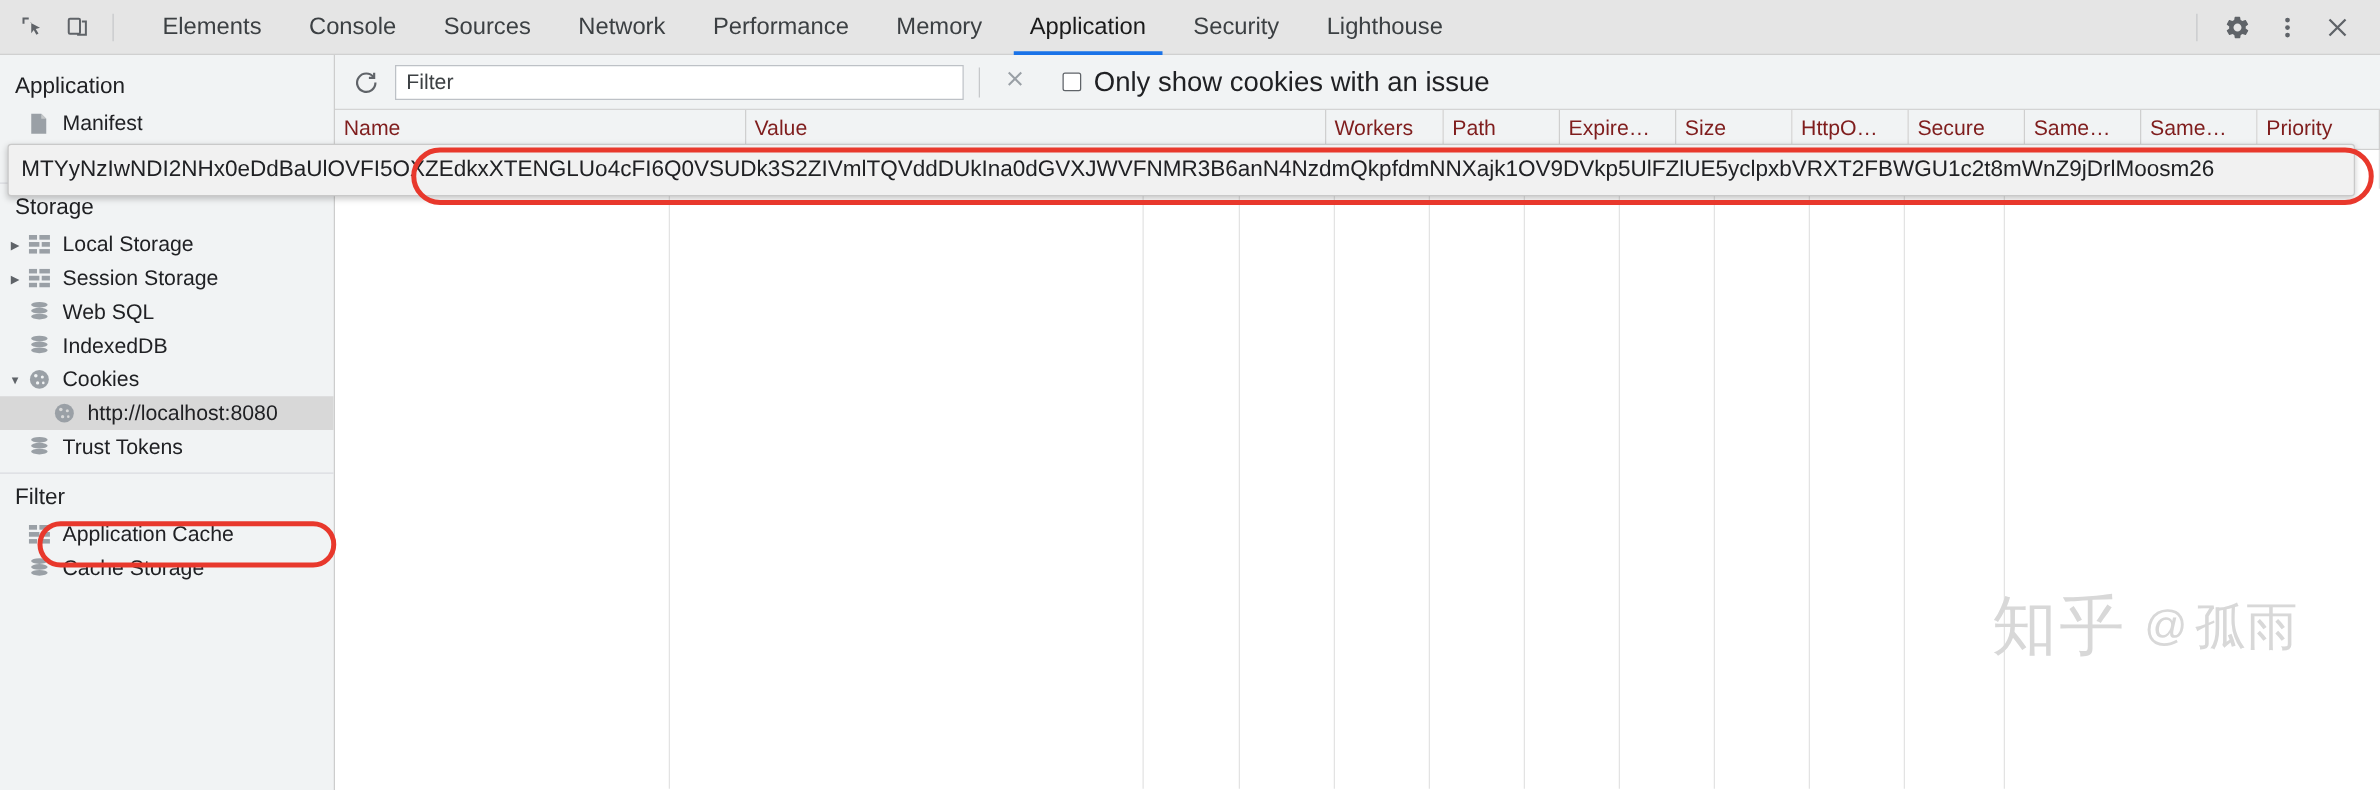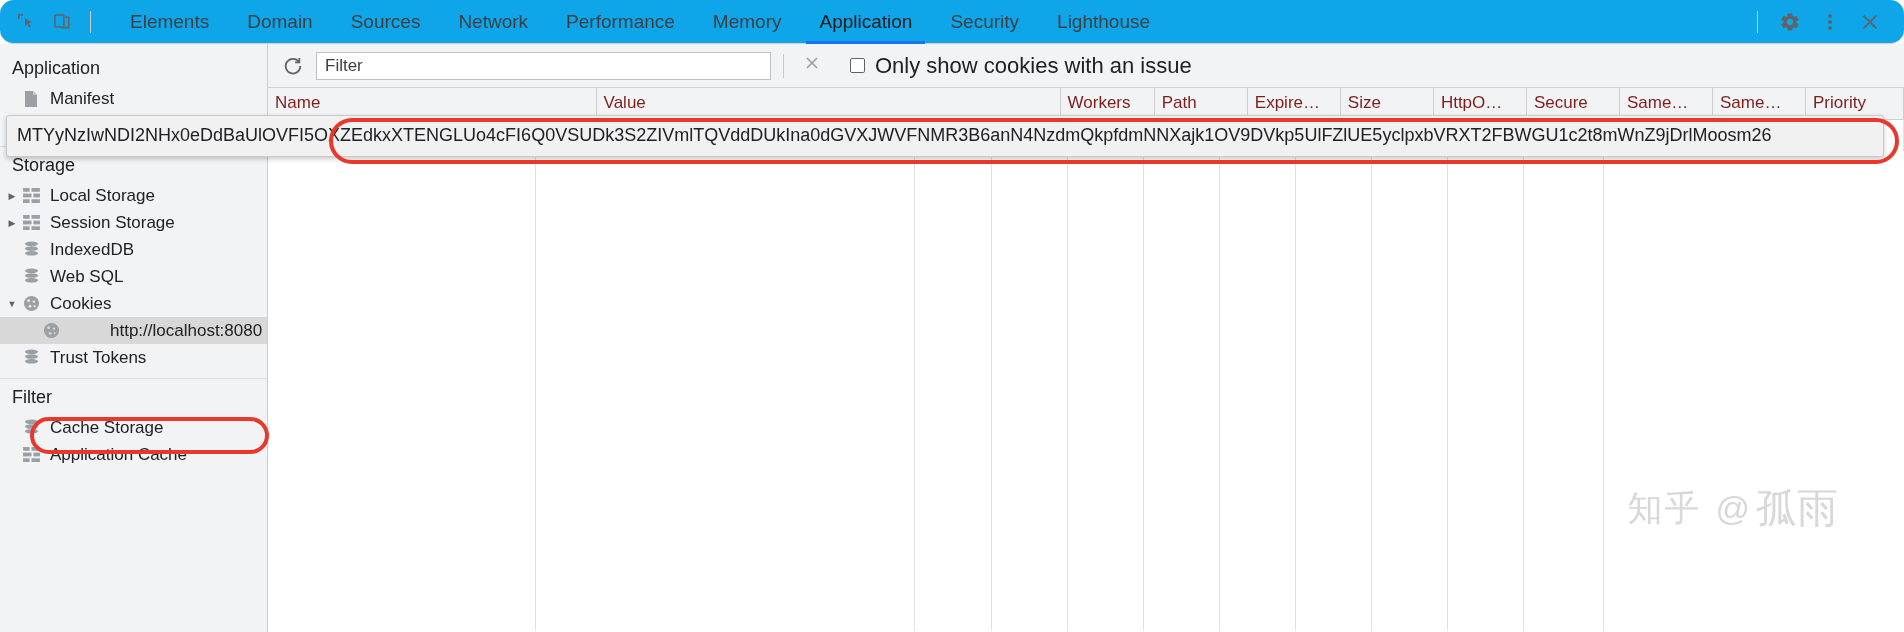--- a/index.html
+++ b/index.html
@@ -10,27 +10,26 @@
     background: #ffffff;
     color: #202124;
     overflow: hidden;
     position: relative;
     -webkit-font-smoothing: antialiased;
   }
 
   
   #devtools-toolbar {
     height: 44px;
-    background: #0ea5e9;
+    background: #e5e5e5;
     border-bottom: 1px solid #d0d0d0;
     display: flex;
     align-items: center;
     padding: 0 8px;
     position: relative;
-    border-radius: 14px;
   }
   .tb-icon-btn {
     width: 36px; height: 32px;
     display: flex; align-items: center; justify-content: center;
     color: #5f6368;
     cursor: default;
   }
   .tb-sep {
     width: 1px; height: 22px; background: #c6c8ca; margin: 0 10px;
   }
@@ -88,21 +87,21 @@
   .tree-item {
     display: flex;
     align-items: center;
     height: 27px;
     padding-left: 14px;
     font-size: 17px;
     color: #202124;
     white-space: nowrap;
   }
   .tree-item.depth1 { padding-left: 4px; }
-  .tree-item.depth2 { padding-left: 40px; gap: 40px; }
+  .tree-item.depth2 { padding-left: 40px; }
   .tree-item.selected { background: #d8d8d8; }
   .twisty {
     width: 16px; min-width: 16px;
     display: inline-flex; align-items: center; justify-content: center;
     color: #5f6368;
     font-size: 9px;
   }
   .twisty.spacer { color: transparent; }
   .tree-icon {
     width: 22px; min-width: 22px;
@@ -224,21 +223,21 @@
   
   #watermark {
     position: absolute;
     right: 66px; bottom: 96px;
     display: flex; align-items: center;
     color: #d8d8d8;
     font-size: 41px;
     z-index: 30;
     white-space: nowrap;
   }
-  #watermark .zhi { font-size: 35px; letter-spacing: 2px; }
+  #watermark .zhi { font-size: 52px; letter-spacing: 2px; }
   #watermark .at { font-size: 34px; margin: 0 6px 0 14px; }
 </style>
 </head>
 <body>
 
 <div id="devtools-toolbar">
 
   <div class="tb-icon-btn" title="inspect">
     <svg width="20" height="20" viewBox="0 0 20 20">
       <path d="M2 2h5v1.6H3.6V7H2V2z" fill="#5f6368"></path>
@@ -253,21 +252,21 @@
     </svg>
   </div>
 
   <div class="tb-sep"></div>
 
   <div id="panel-tabs">
     <div class="panel-tab">
         <span>Elements</span>
       </div>
     <div class="panel-tab">
-        <span>Domain</span>
+        <span>Console</span>
       </div>
     <div class="panel-tab">
         <span>Sources</span>
       </div>
     <div class="panel-tab">
         <span>Network</span>
       </div>
     <div class="panel-tab">
         <span>Performance</span>
       </div>
@@ -370,33 +369,33 @@
 
     <div class="tree-item depth1">
       <span class="twisty spacer">▶</span>
       <span class="tree-icon">
         <svg width="17" height="17" viewBox="0 0 18 18">
             <ellipse cx="9" cy="3" rx="7" ry="2.4" fill="#9aa0a6"></ellipse>
             <ellipse cx="9" cy="8" rx="7" ry="2.4" fill="#9aa0a6"></ellipse>
             <ellipse cx="9" cy="13" rx="7" ry="2.4" fill="#9aa0a6"></ellipse>
           </svg>
       </span>
-      <span class="tree-label">IndexedDB</span>
+      <span class="tree-label">Web SQL</span>
     </div>
 
     <div class="tree-item depth1">
       <span class="twisty spacer">▶</span>
       <span class="tree-icon">
         <svg width="17" height="17" viewBox="0 0 18 18">
             <ellipse cx="9" cy="3" rx="7" ry="2.4" fill="#9aa0a6"></ellipse>
             <ellipse cx="9" cy="8" rx="7" ry="2.4" fill="#9aa0a6"></ellipse>
             <ellipse cx="9" cy="13" rx="7" ry="2.4" fill="#9aa0a6"></ellipse>
           </svg>
       </span>
-      <span class="tree-label">Web SQL</span>
+      <span class="tree-label">IndexedDB</span>
     </div>
 
     <div class="tree-item depth1">
       <span class="twisty">▼</span>
       <span class="tree-icon">
         <svg width="17" height="17" viewBox="0 0 18 18">
             <circle cx="9" cy="9" r="8" fill="#9aa0a6"></circle>
             <circle cx="6" cy="6" r="1.5" fill="#f1f3f4"></circle>
             <circle cx="11.5" cy="7" r="1.3" fill="#f1f3f4"></circle>
             <circle cx="7.5" cy="12" r="1.4" fill="#f1f3f4"></circle>
@@ -427,46 +426,46 @@
             <ellipse cx="9" cy="8" rx="7" ry="2.4" fill="#9aa0a6"></ellipse>
             <ellipse cx="9" cy="13" rx="7" ry="2.4" fill="#9aa0a6"></ellipse>
           </svg>
       </span>
       <span class="tree-label">Trust Tokens</span>
     </div>
 
     <div class="sidebar-divider"></div>
 
     <div class="tree-section-title">Filter</div>
-
-    <div class="tree-item depth1">
-      <span class="twisty spacer">▶</span>
-      <span class="tree-icon">
-        <svg width="17" height="17" viewBox="0 0 18 18">
-            <ellipse cx="9" cy="3" rx="7" ry="2.4" fill="#9aa0a6"></ellipse>
-            <ellipse cx="9" cy="8" rx="7" ry="2.4" fill="#9aa0a6"></ellipse>
-            <ellipse cx="9" cy="13" rx="7" ry="2.4" fill="#9aa0a6"></ellipse>
-          </svg>
-      </span>
-      <span class="tree-label">Cache Storage</span>
-    </div>
 
     <div class="tree-item depth1">
       <span class="twisty spacer">▶</span>
       <span class="tree-icon">
         <svg width="17" height="15" viewBox="0 0 18 16">
             <rect x="0" y="0" width="7" height="4" fill="#9aa0a6"></rect>
             <rect x="9" y="0" width="9" height="4" fill="#9aa0a6"></rect>
             <rect x="0" y="6" width="9" height="4" fill="#9aa0a6"></rect>
             <rect x="11" y="6" width="7" height="4" fill="#9aa0a6"></rect>
             <rect x="0" y="12" width="7" height="4" fill="#9aa0a6"></rect>
             <rect x="9" y="12" width="9" height="4" fill="#9aa0a6"></rect>
           </svg>
       </span>
       <span class="tree-label">Application Cache</span>
+    </div>
+
+    <div class="tree-item depth1">
+      <span class="twisty spacer">▶</span>
+      <span class="tree-icon">
+        <svg width="17" height="17" viewBox="0 0 18 18">
+            <ellipse cx="9" cy="3" rx="7" ry="2.4" fill="#9aa0a6"></ellipse>
+            <ellipse cx="9" cy="8" rx="7" ry="2.4" fill="#9aa0a6"></ellipse>
+            <ellipse cx="9" cy="13" rx="7" ry="2.4" fill="#9aa0a6"></ellipse>
+          </svg>
+      </span>
+      <span class="tree-label">Cache Storage</span>
     </div>
 
   </div>
 
   <div id="cookies-pane">
 
     <div id="cookies-filterbar">
       <div id="refresh-btn">
         <svg width="22" height="22" viewBox="0 0 24 24">
           <path d="M18.5 7.5A8 8 0 1 0 20 12" fill="none" stroke="#5f6368" stroke-width="1.9"></path>

